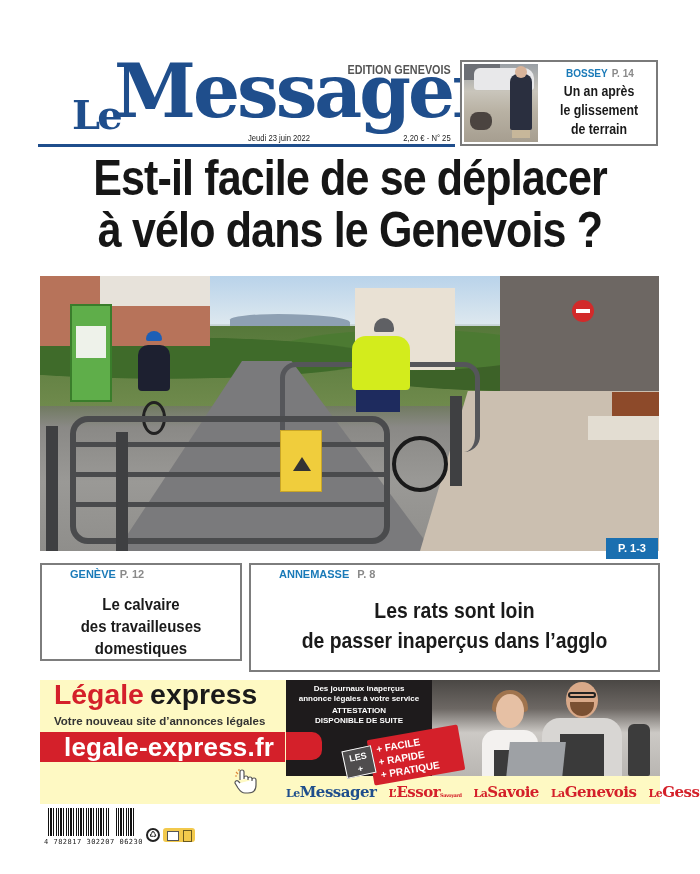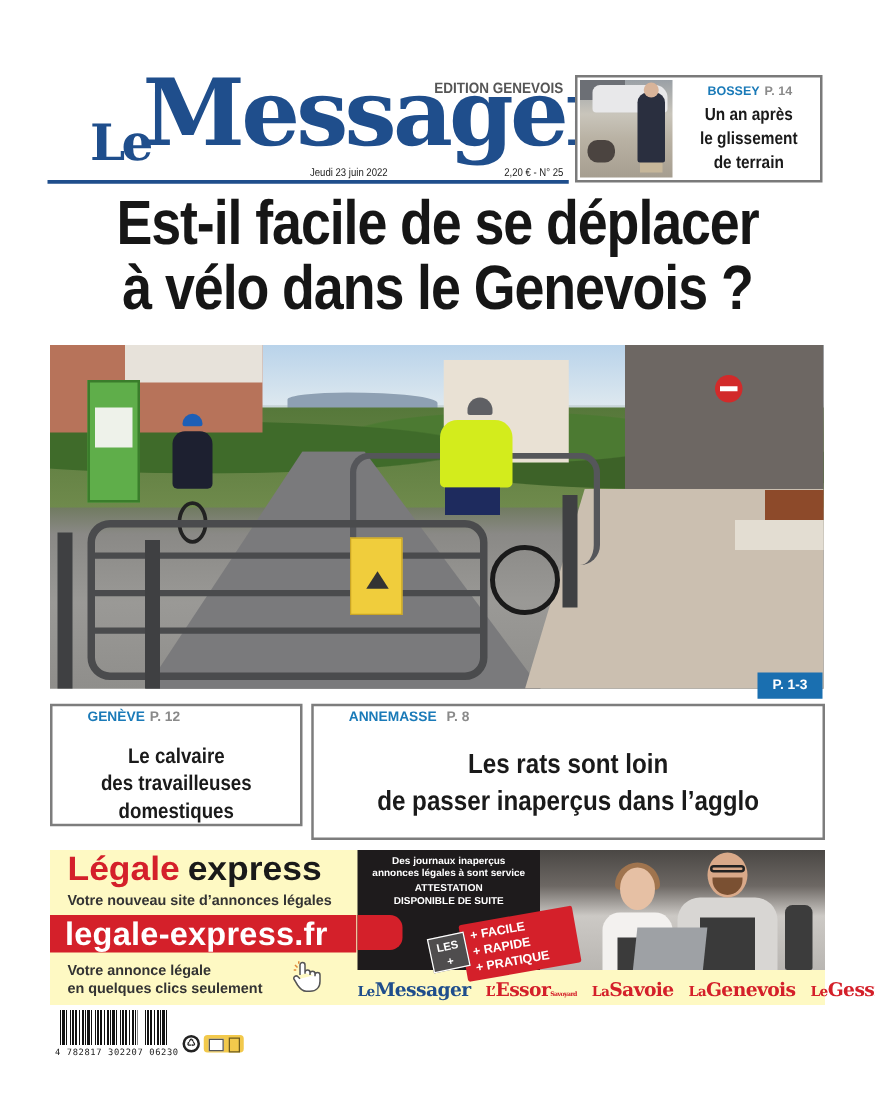--- a/index.html
+++ b/index.html
@@ -91,21 +91,21 @@
   .box-annemasse { left: 249px; top: 563px; width: 411px; height: 109px; }
   .box-annemasse .title { top: 31px; font-size: 22px; line-height: 30px; }
 
   
   .ad { position: absolute; left: 40px; top: 680px; width: 620px; height: 124px; background: #fef9c3; }
   .ad-brand { position: absolute; left: 14px; top: 0; font-size: 27px; font-weight: bold; white-space: nowrap; transform: scaleX(1.05); transform-origin: left; }
   .ad-brand .red { color: #d4202a; }
   .ad-brand .blk { color: #1a1a1a; margin-left: 6px; }
   .ad-tagline { position: absolute; left: 14px; top: 35px; font-size: 11.5px; font-weight: bold; color: #333; white-space: nowrap; }
   .ad-url { position: absolute; left: 0; top: 52px; width: 245px; height: 30px; background: #d4202a; color: #fff;
-            font-size: 26px; font-weight: bold; line-height: 30px; padding-left: 12px; white-space: nowrap; letter-spacing: 0.2px; }
+            font-size: 26px; font-weight: bold; line-height: 30px; padding-left: 24px; white-space: nowrap; letter-spacing: 0.2px; }
   .ad-cta { position: absolute; left: 14px; top: 90px; font-size: 11.5px; font-weight: bold; color: #333; line-height: 14px; }
   .ad-hand { position: absolute; left: 192px; top: 88px; width: 26px; height: 26px; }
   .ad-dark { position: absolute; left: 246px; top: 0; width: 146px; height: 96px; background: #1e1b1c; }
   .ad-dark .txt { position: absolute; left: 0; top: 4px; width: 146px; text-align: center; color: #fff; font-size: 8px; font-weight: bold; line-height: 10px; }
   .ad-dark .txt .sp { height: 2px; }
   .ad-redblob { position: absolute; left: 246px; top: 52px; width: 36px; height: 28px; background: #d4202a; border-radius: 0 10px 10px 0; }
   .ad-photo { position: absolute; left: 392px; top: 0; width: 228px; height: 96px;
               background: linear-gradient(180deg, #4a4744 0%, #6d6864 30%, #ccc9c5 55%, #b9b6b2 100%); overflow: hidden; }
   .ad-photo .woman { position: absolute; left: 50px; top: 10px; width: 56px; height: 90px; }
   .ad-photo .woman .hd { position: absolute; left: 14px; top: 4px; width: 28px; height: 34px; background: #e6c0a4; border-radius: 50%; }
@@ -242,32 +242,28 @@
     <div>de passer inaperçus dans l’agglo</div>
   </div>
 </div>
 
 <div class="ad">
   <div class="ad-brand">
     <span class="red">Légale</span><span class="blk">express</span>
   </div>
   <div class="ad-tagline">Votre nouveau site d’annonces légales</div>
   <div class="ad-url">legale-express.fr</div>
-  <div class="ad-cta">
-    <div>Votre annonce légale</div>
-    <div>en quelques clics seulement</div>
-  </div>
   <svg class="ad-hand" viewBox="0 0 26 26">
     <path d="M8 12 V4 a2 2 0 0 1 4 0 V11 M12 10 a2 2 0 0 1 4 0 v2 M16 11 a2 2 0 0 1 4 0 v2 M20 12 a2 2 0 0 1 4 0 v5 c0 5 -3 8 -8 8 h-3 c-3 0 -5 -2 -7 -5 l-3 -5 a2 2 0 0 1 3 -2 l2 2" fill="#fff" stroke="#555" stroke-width="1.2"></path>
     <path d="M4 4 l2 2 M3 8 h2 M7 1 v2" stroke="#e08a3a" stroke-width="1.2"></path>
   </svg>
   <div class="ad-dark">
     <div class="txt">
       <div>Des journaux inaperçus</div>
-      <div>annonces légales à sont service</div>
+      <div>annonce légales à votre service</div>
       <div class="sp"></div>
       <div>ATTESTATION</div>
       <div>DISPONIBLE DE SUITE</div>
     </div>
   </div>
   <div class="ad-redblob"></div>
   <div class="ad-photo">
     <div class="grinder"></div>
     <div class="man">
         <div class="tor"></div>

